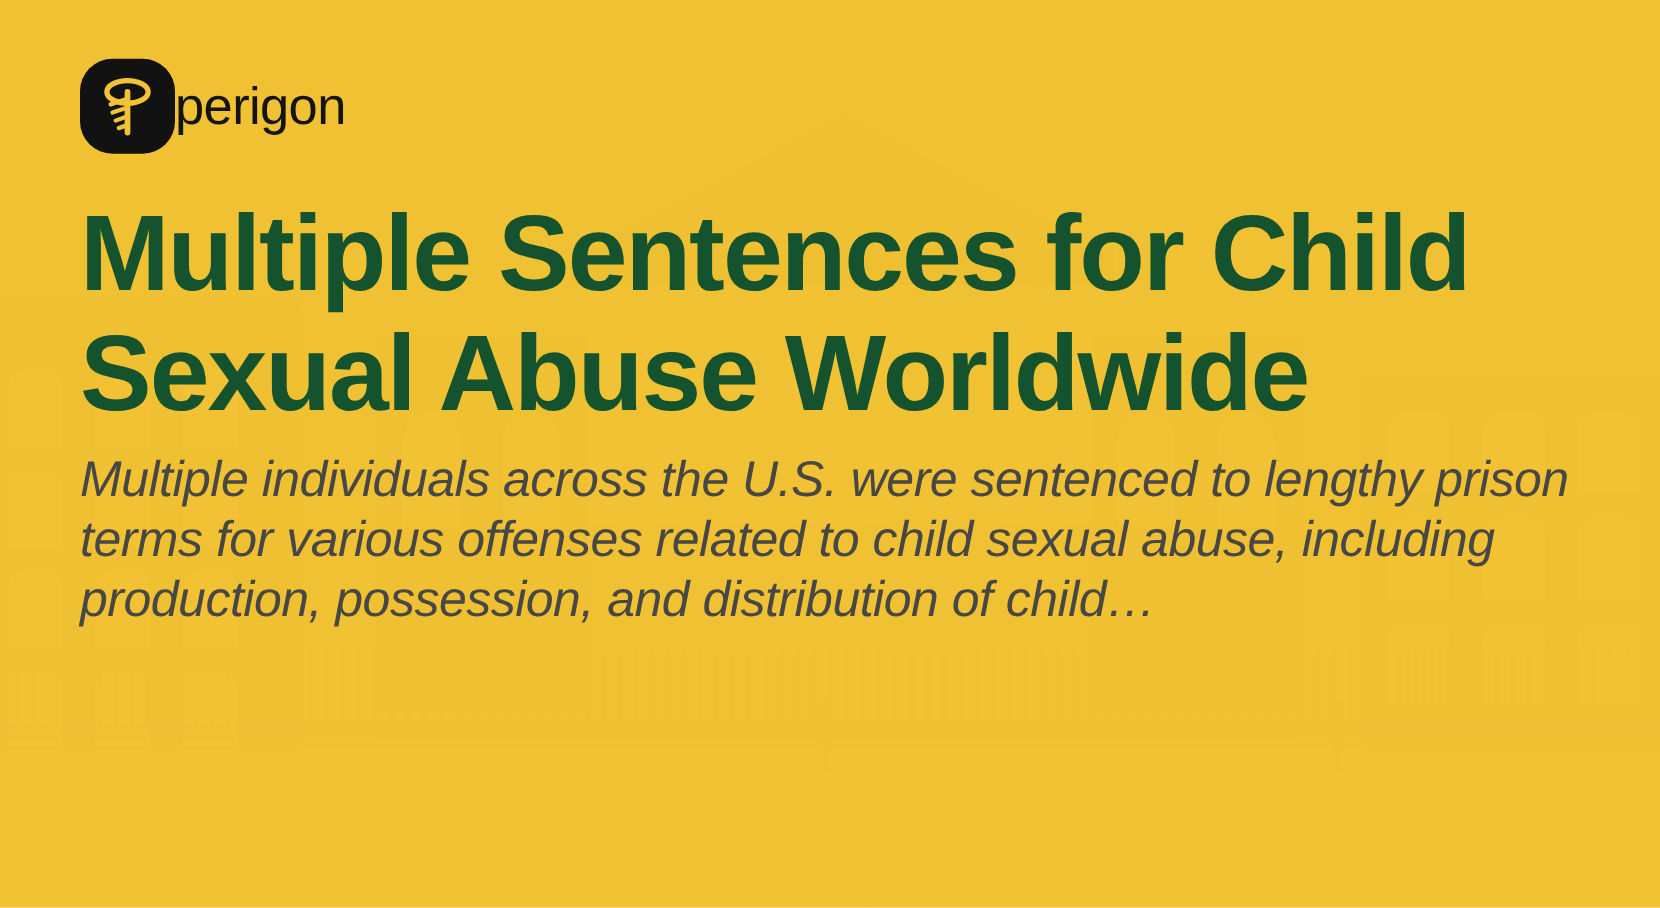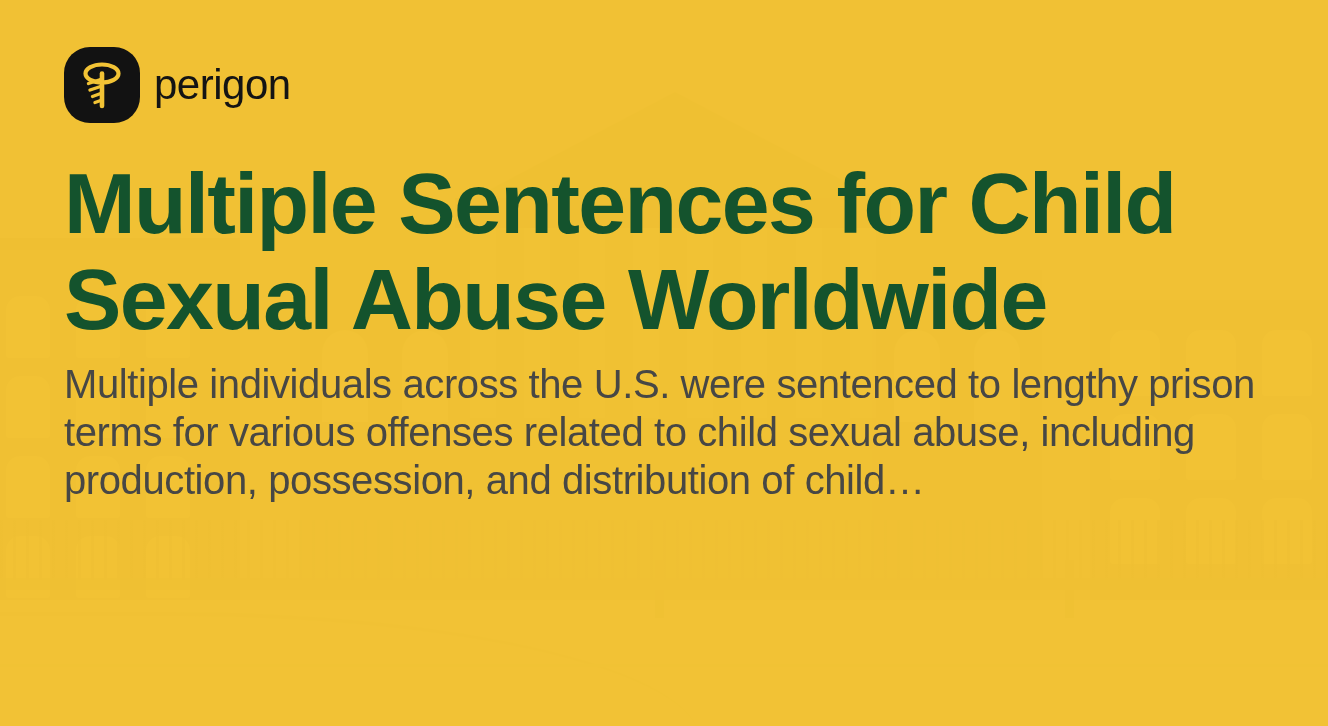--- a/index.html
+++ b/index.html
@@ -224,21 +224,21 @@
     z-index: 10;
     padding: 0;
   }
 
   .brand {
     position: absolute;
     left: 64px;
     top: 47px;
     display: flex;
     align-items: center;
-    gap: 14px;
+    gap: 0;
     text-align: right;
   }
 
   .logo-mark {
     width: 76px;
     height: 76px;
     border-radius: 26px;
     background: #121212;
     display: flex;
     align-items: center;
@@ -272,20 +272,21 @@
     position: absolute;
     left: 64px;
     top: 360px;
     width: 1200px;
     margin: 0;
     font-size: 40px;
     font-weight: normal;
     line-height: 1.2;
     letter-spacing: -0.4px;
     color: #474745;
+    font-style: italic;
   }
 </style>
 </head>
 <body>
 
 <div id="card">
 
   <div class="bg-photo">
     <div class="bg-scene">
       <div class="bldg-left-roof"></div>

